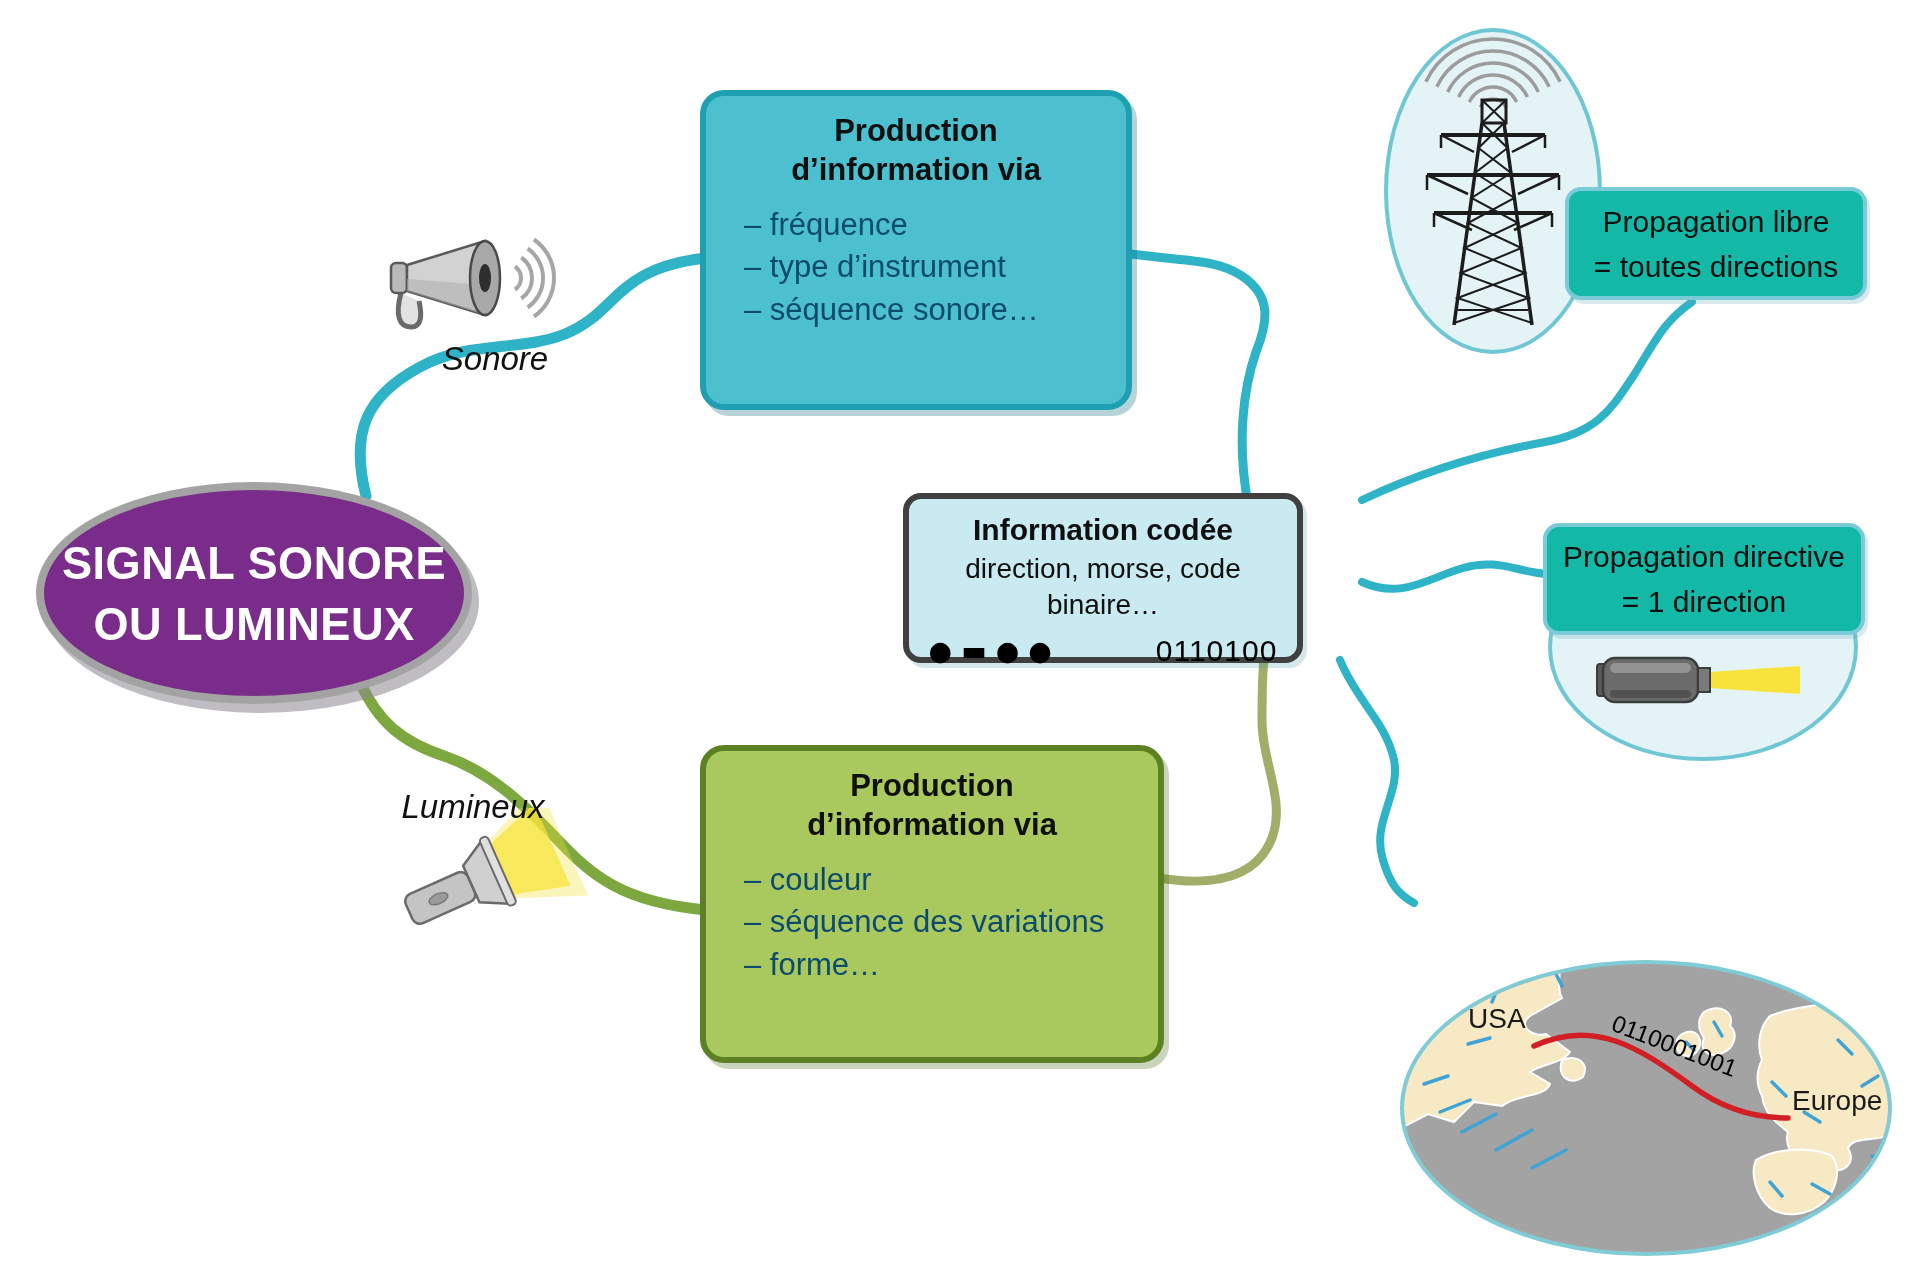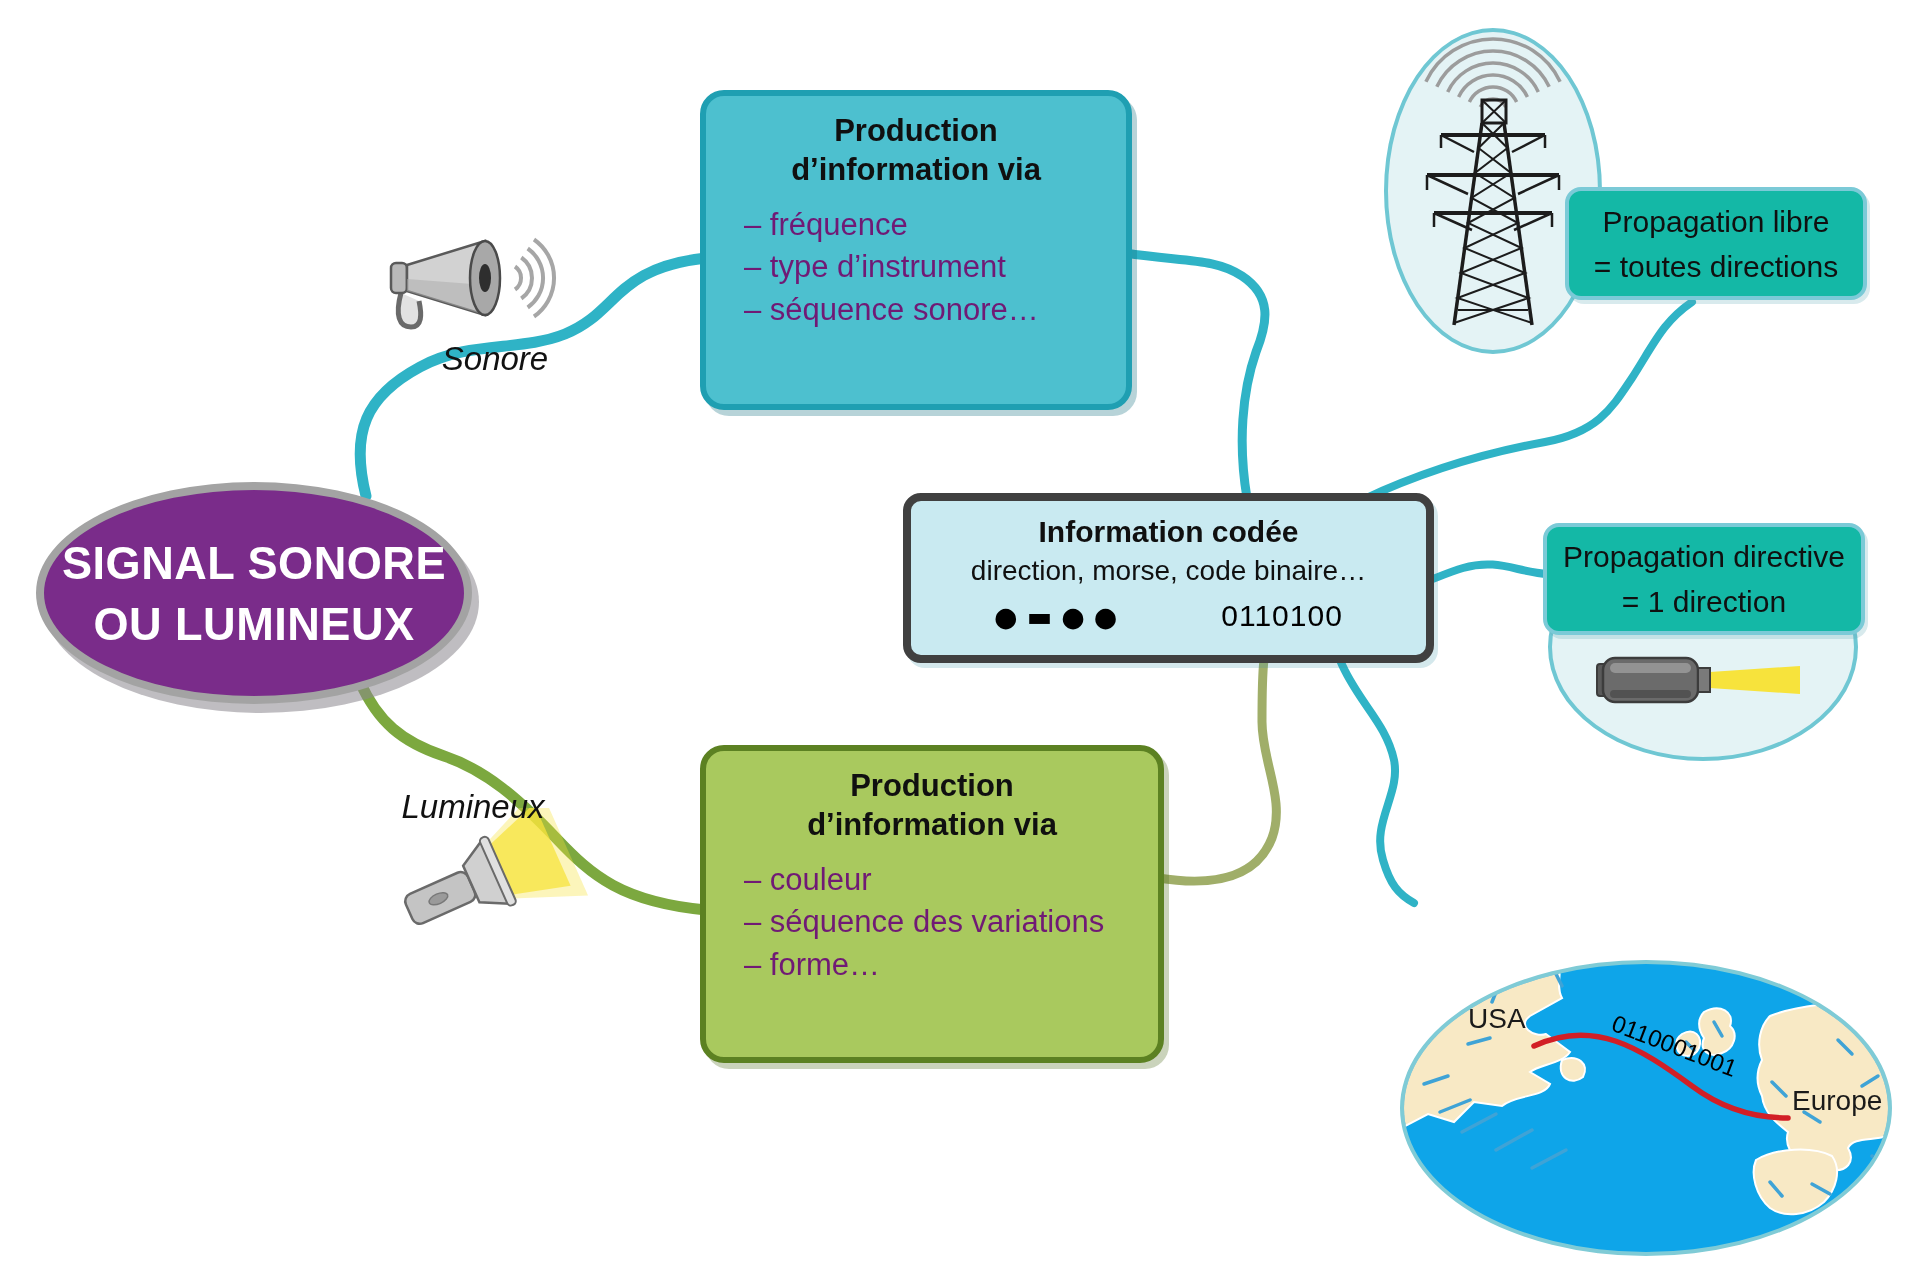--- a/index.html
+++ b/index.html
@@ -37,26 +37,26 @@
   }
   .prod-box.light{
     left:700px;top:745px;width:464px;height:318px;
     background:#A9C95E;border:6px solid #5C8122;
     box-shadow:5px 6px 0 rgba(80,110,30,.30);
   }
   .prod-title{
     font-weight:bold;font-size:31px;line-height:1.25;text-align:center;white-space:pre-line;color:#101010;
   }
   .prod-items{margin-top:14px;padding-left:38px;}
-  .prod-item{font-size:31px;line-height:1.38;color:#701a75;}
+  .prod-item{font-size:31px;line-height:1.38;color:#0c4a6e;}
 
   
   .code-box{
-    left:903px;top:493px;width:531px;height:170px;
-    background:#C9EAF1;border:8px solid #404040;border-radius:18px;
+    left:903px;top:493px;width:400px;height:170px;
+    background:#C9EAF1;border:6px solid #404040;border-radius:18px;
     box-shadow:4px 5px 0 rgba(60,150,170,.22);
     z-index:3;padding-top:13px;text-align:center;
   }
   .code-title{font-weight:bold;font-size:30px;line-height:1.2;color:#101010;}
   .code-subtitle{font-size:28px;line-height:1.3;margin-top:3px;color:#101010;}
   .code-row{display:flex;justify-content:center;align-items:center;gap:95px;margin-top:10px;}
   .code-morse{
     font-family:"DejaVu Sans", sans-serif;font-size:27px;letter-spacing:9px;color:#000;
   }
   .code-binary{font-size:30px;letter-spacing:1px;color:#000;}
@@ -75,21 +75,21 @@
 
   .icon-ellipse{
     border-radius:50%;background:#E4F3F5;border:4px solid #6FC7D3;z-index:2;
   }
   .pylon-ellipse{left:1384px;top:28px;width:218px;height:326px;}
   .directive-ellipse{left:1548px;top:533px;width:310px;height:228px;}
 
   
   .map-ellipse{
     left:1400px;top:960px;width:492px;height:296px;border-radius:50%;
-    background:#0ea5e9;border:4px solid #7FCBD6;overflow:hidden;z-index:2;
+    background:#a3a3a3;border:4px solid #7FCBD6;overflow:hidden;z-index:2;
   }
 
   
   .branch-label{
     font-style:italic;font-size:33px;color:#111;z-index:3;text-align:center;
   }
   .branch-label.sonore{left:425px;top:340px;width:140px;}
   .branch-label.lumineux{left:398px;top:788px;width:150px;}
 
   .icon-layer{z-index:2;}

